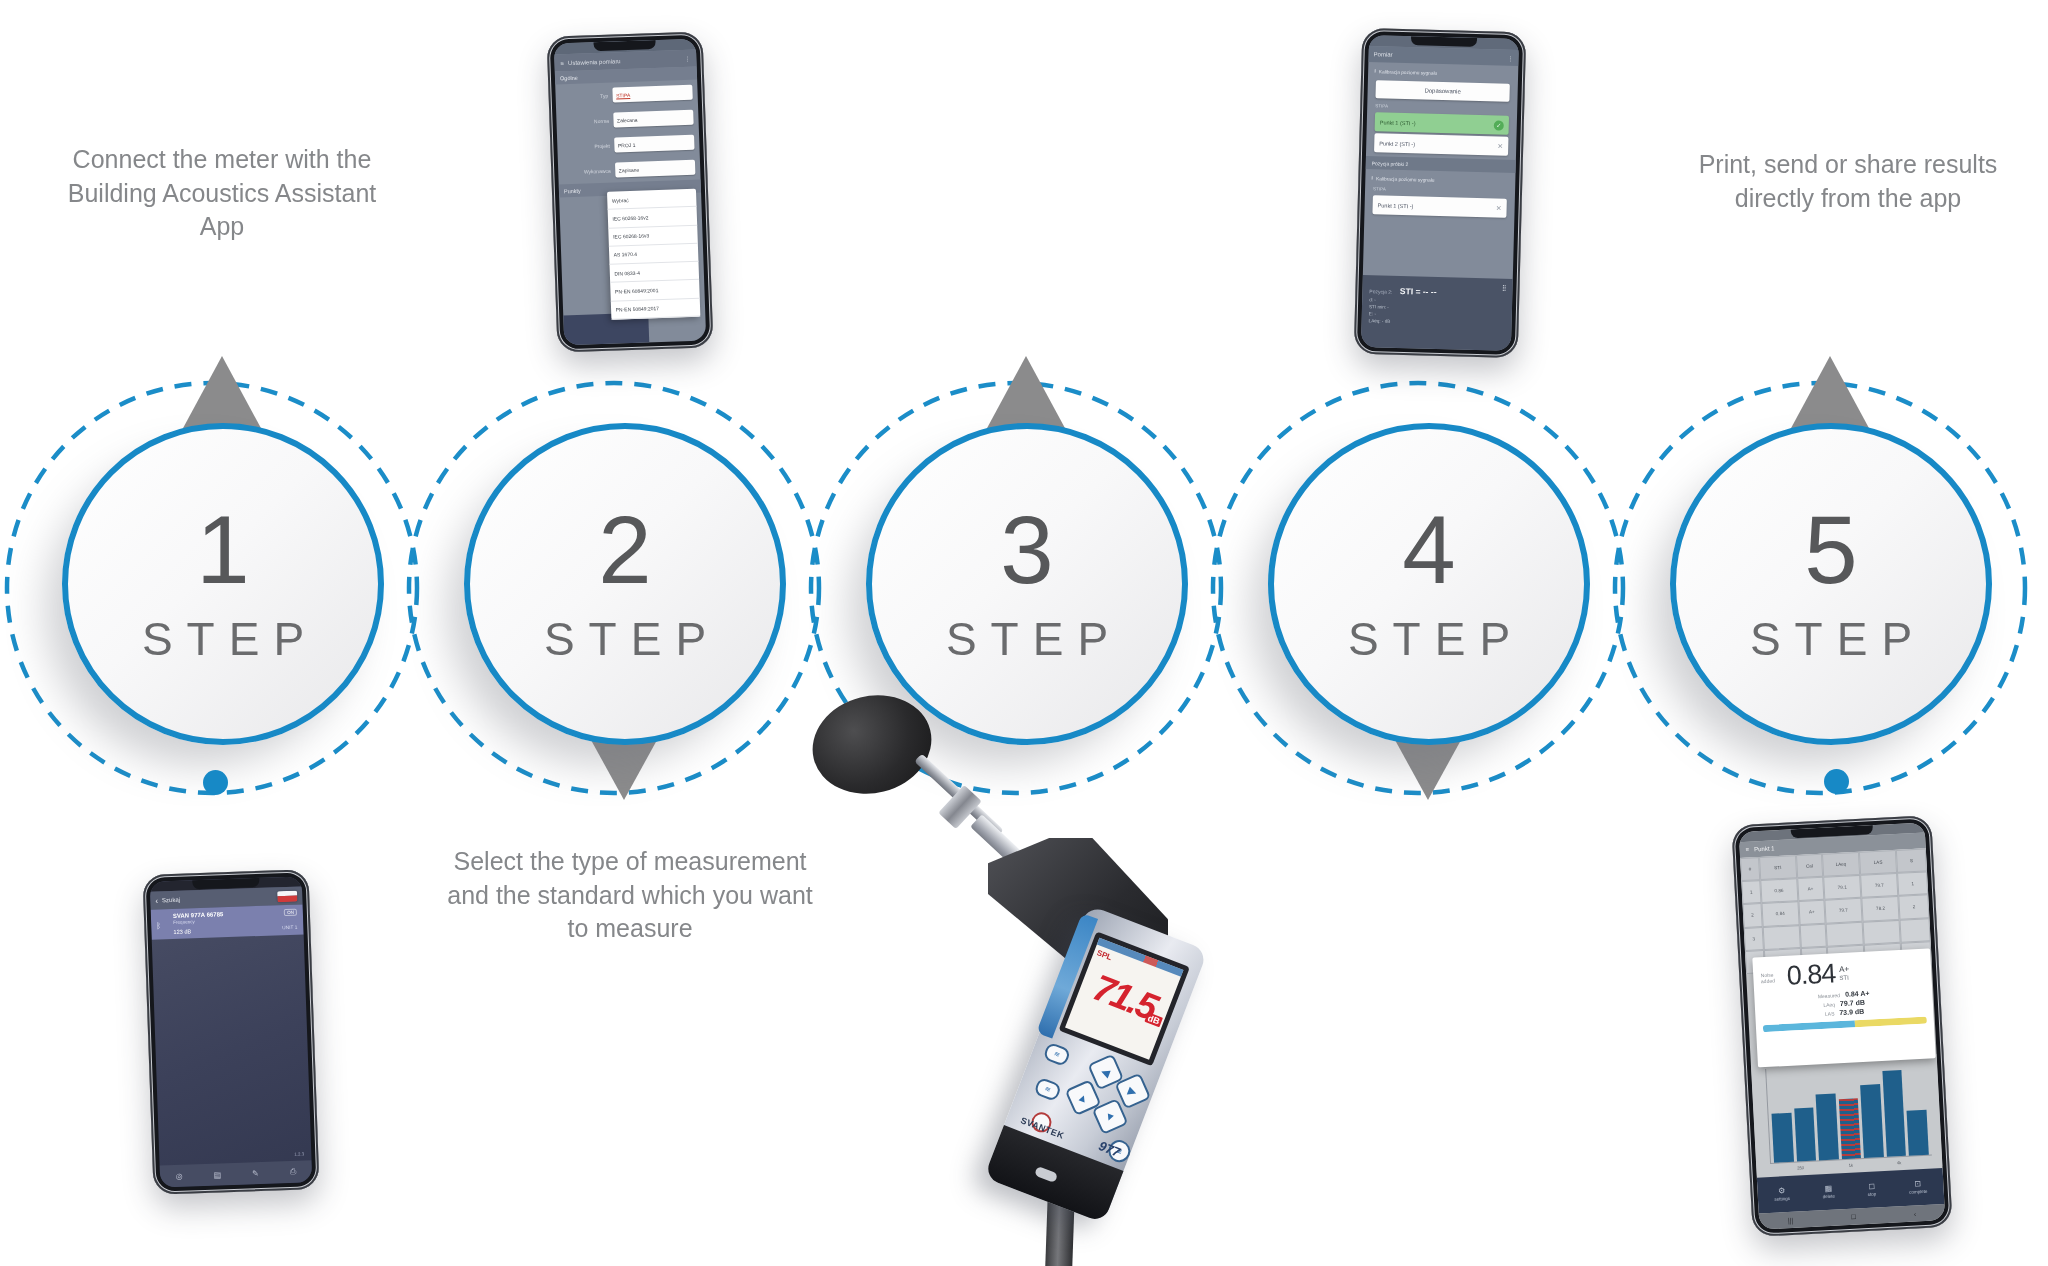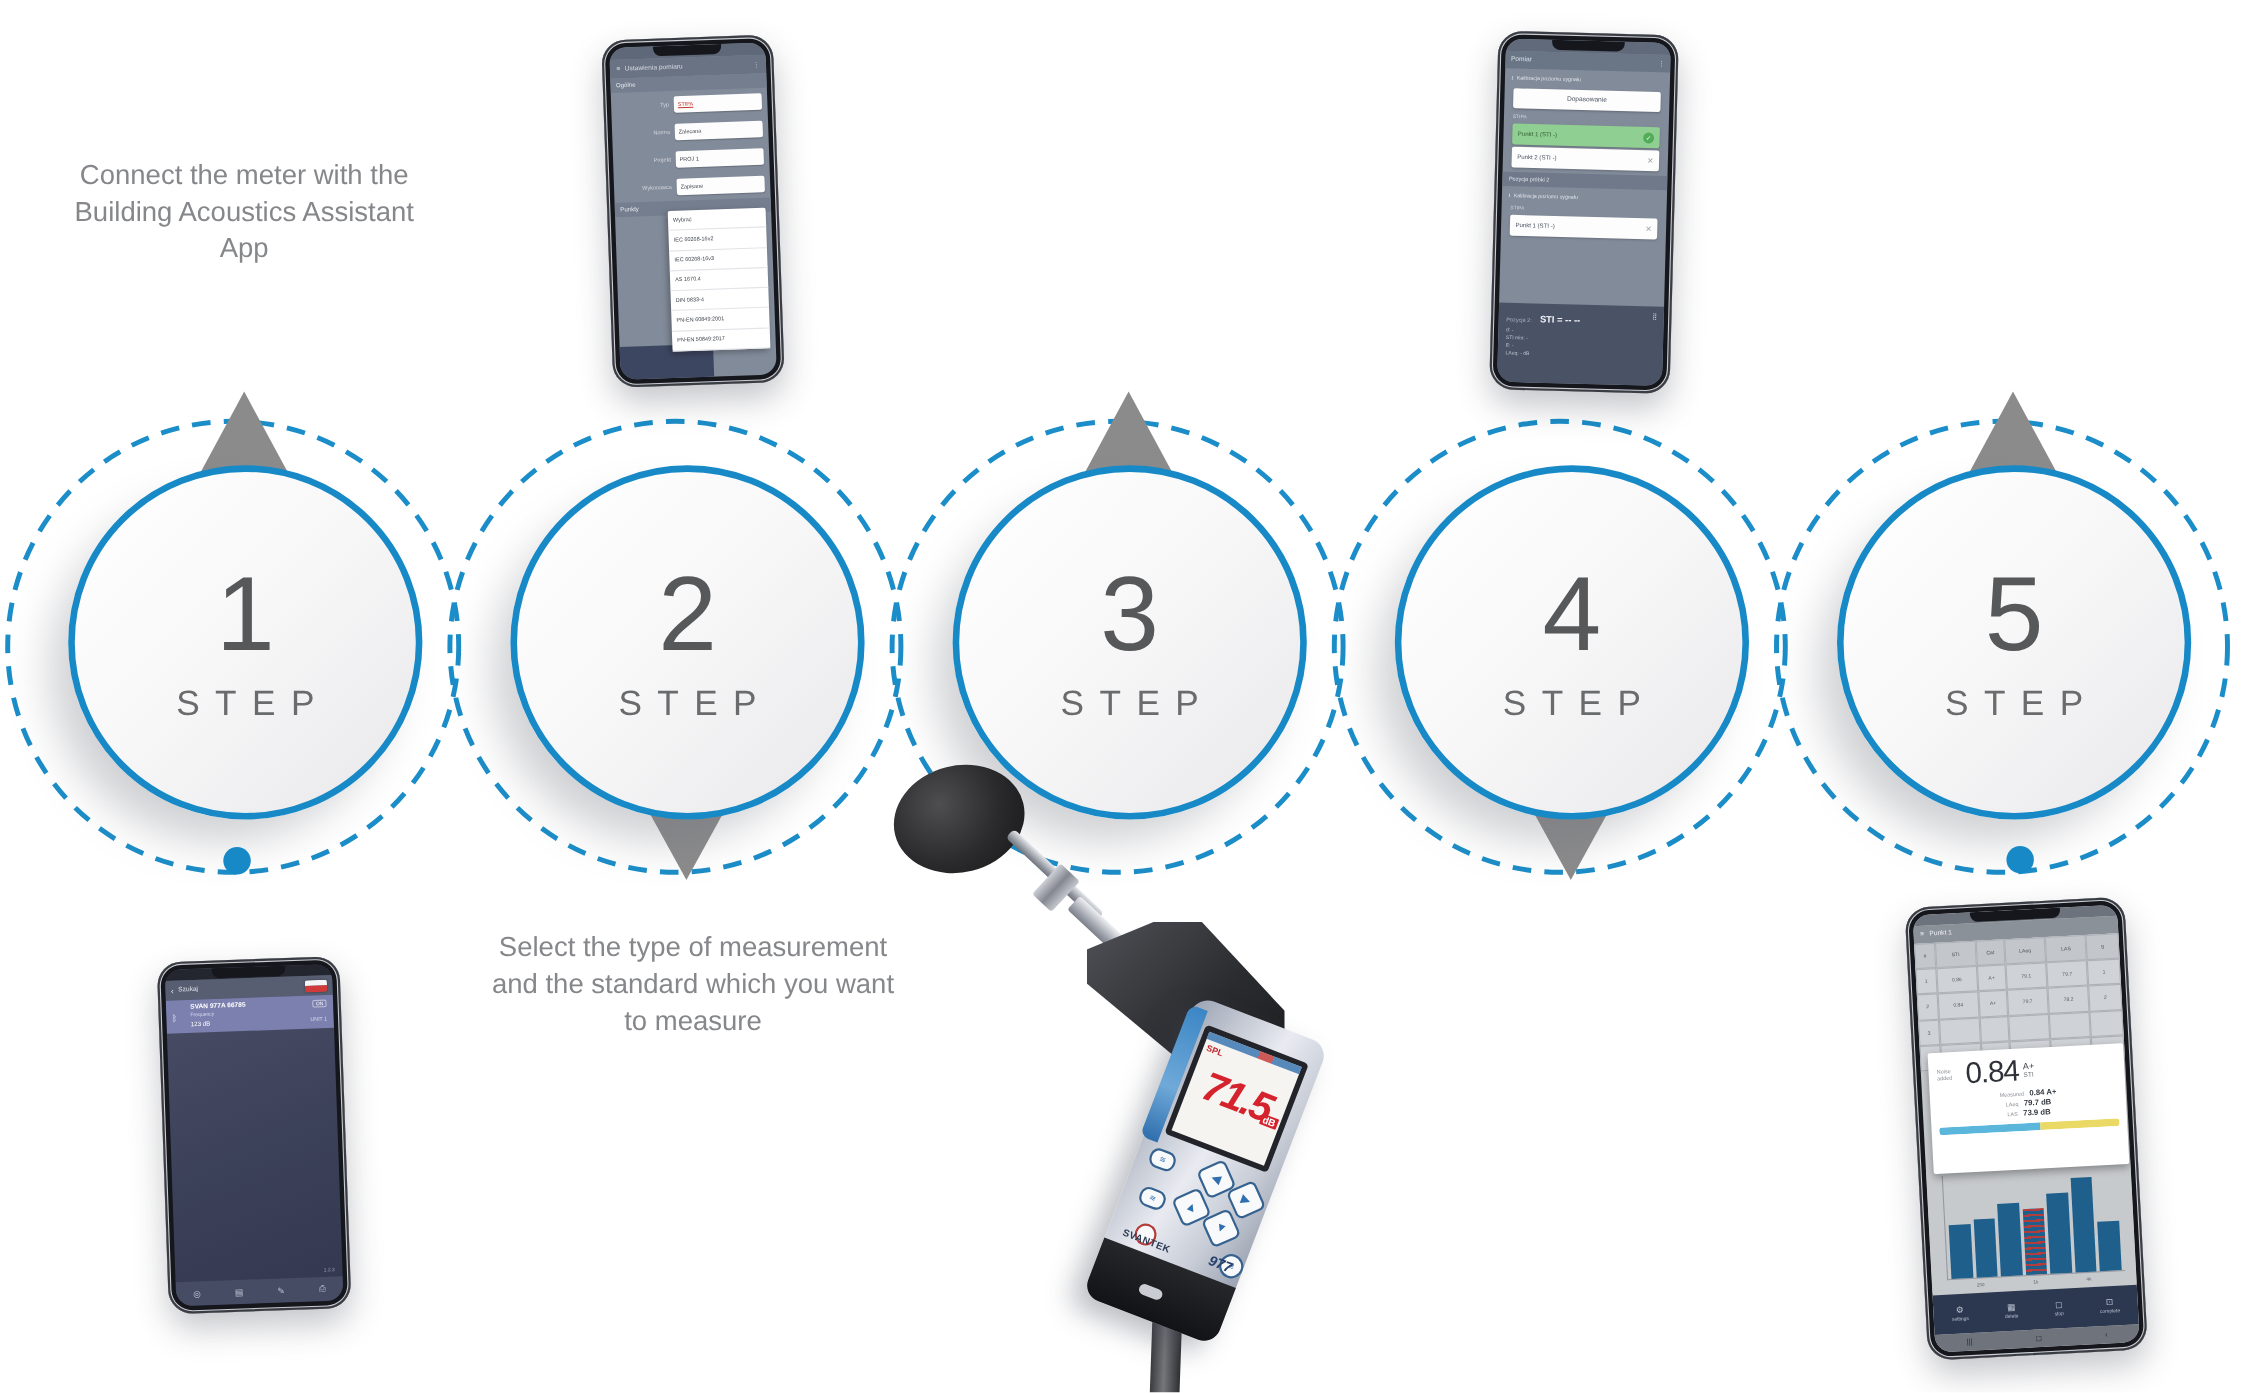--- a/index.html
+++ b/index.html
@@ -13,21 +13,21 @@
     border-bottom:74px solid #8b8b8c;}
   .arrow-down{position:absolute;width:0;height:0;z-index:2;
     border-left:33px solid transparent;border-right:33px solid transparent;
     border-top:60px solid #8b8b8c;}
   .circle{position:absolute;width:310px;height:310px;border-radius:50%;
     border:6px solid #1789c6;z-index:3;
     background:linear-gradient(135deg,#ffffff 0%,#f8f8f9 45%,#e8e8ea 100%);
     box-shadow:-22px 26px 40px -6px rgba(108,112,122,.33);
     display:flex;flex-direction:column;align-items:center;justify-content:center;}
   .circle .num{font-size:96px;line-height:1;color:#57585a;font-weight:500;}
-  .circle .stp{font-size:32px;letter-spacing:14px;color:#6a6b6d;font-weight:400;margin-top:14px;text-indent:14px;}
+  .circle .stp{font-size:46px;letter-spacing:14px;color:#6a6b6d;font-weight:400;margin-top:14px;text-indent:14px;}
   .dot{position:absolute;width:25px;height:25px;border-radius:50%;background:#1789c6;z-index:4;}
   .steptext{position:absolute;color:#85878a;font-size:25px;line-height:1.34;text-align:center;z-index:2;}
 
   
   .phone{position:absolute;background:#15171c;border-radius:22px;padding:7px;
     box-shadow:inset 0 0 0 2px #3a3d44, inset 0 0 0 3px #c9ccd2, 0 14px 30px rgba(45,50,65,.28);z-index:6;}
   .screen{position:relative;width:100%;height:100%;border-radius:15px;overflow:hidden;background:#828b9a;}
   .notch{position:absolute;top:0;left:50%;transform:translateX(-50%);width:44%;height:9px;
     background:#15171c;border-radius:0 0 7px 7px;z-index:9;}
 
@@ -218,20 +218,21 @@
 
   <svg class="ring" style="left:1605px;top:373px" width="430" height="430">
     <circle cx="215" cy="215" r="205" fill="none" stroke="#1b8dc8" stroke-width="4.5" stroke-dasharray="17 12"></circle>
   </svg>
   <div class="arrow-up" style="left:1790px;top:356px"></div>
   <div class="circle" style="left:1670px;top:423px">
     <div class="num">5</div>
     <div class="stp">STEP</div>
   </div>
   <div class="dot" style="left:1824px;top:769px"></div>
+  <div class="steptext" style="left:1678px;top:148px;width:340px">Print, send or share results directly from the app</div>
 
   <div class="phone" style="left:552px;top:34px;width:142px;height:302px;transform:rotate(-2deg)">
     <div class="screen">
       <div class="notch"></div>
       <div class="p2-status"></div>
       <div class="p2-header">
         <span class="iconify">≡</span>
         <span class="ttl">Ustawienia pomiaru</span>
         <span class="iconify">⋮</span>
       </div>

